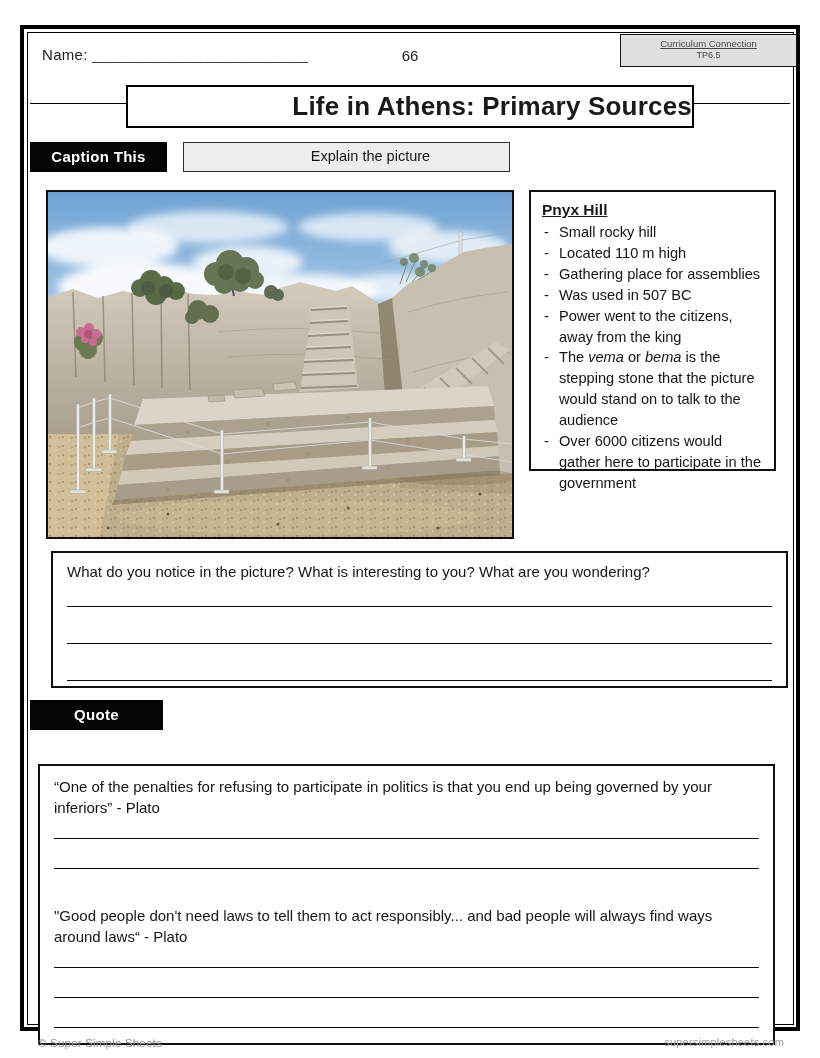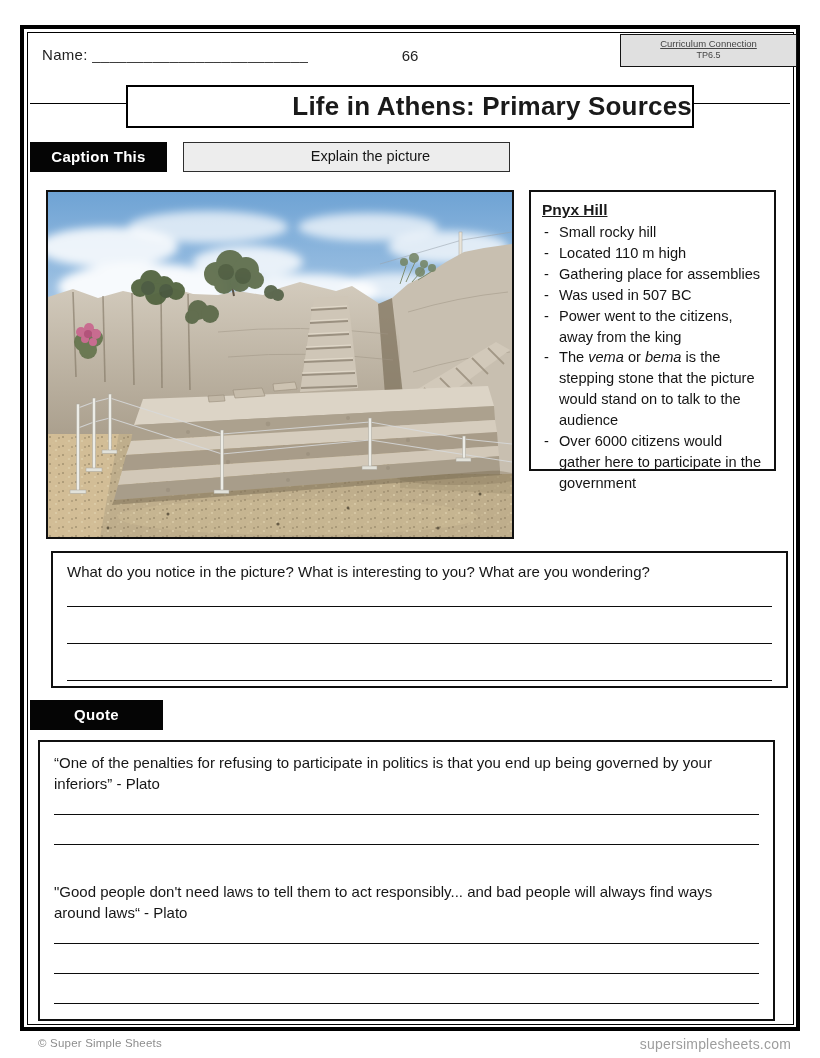--- a/index.html
+++ b/index.html
@@ -41,29 +41,29 @@
   .info-list .dash { position:absolute; left:2px; }
   .info-list i { font-style:italic;text-align:center; }
 
   
   .question-box { position:absolute; left:38px; top:551px; width:737px; height:137px; border:2.2px solid #101010; padding:10px 14px 0 14px; background:#fff;margin-left:13px; }
   .question-text { font-size:15px; color:#161616; }
   .rule { border-bottom:1.6px solid #0c0c0c; }
   .q-rules .rule { height:37px; }
   .q-rules .rule:first-child { height:27px; }
 
-  .quote-box { position:absolute; left:38px; top:740px; width:737px; height:281px; border:2.2px solid #101010; padding:10px 14px 0 14px; background:#fff; }
+  .quote-box { position:absolute; left:38px; top:764px; width:737px; height:281px; border:2.2px solid #101010; padding:10px 14px 0 14px; background:#fff; }
   .quote-block + .quote-block { margin-top:36px; }
   .quote-text { font-size:15px; line-height:21px; color:#161616; }
   .quote-block .rule { height:30px; }
   .quote-block .rules .rule:first-child { height:21px; }
 
   
   .footer-left { position:absolute; left:38px; top:1037px; font-size:11.5px; color:#8d8d8d; letter-spacing:.2px; }
-  .footer-right { position:absolute; right:29px; top:1036px; font-size:14px; color:#9d9d9d; letter-spacing:.2px;margin-left:44px; }
+  .footer-right { position:absolute; right:36px; top:1036px; font-size:11px; color:#9d9d9d; letter-spacing:.2px;margin-left:44px; }
 </style>
 </head>
 <body>
 
 <div class="page">
 
   <div class="frame">
     <div class="frame-inner"></div>
   </div>
 

